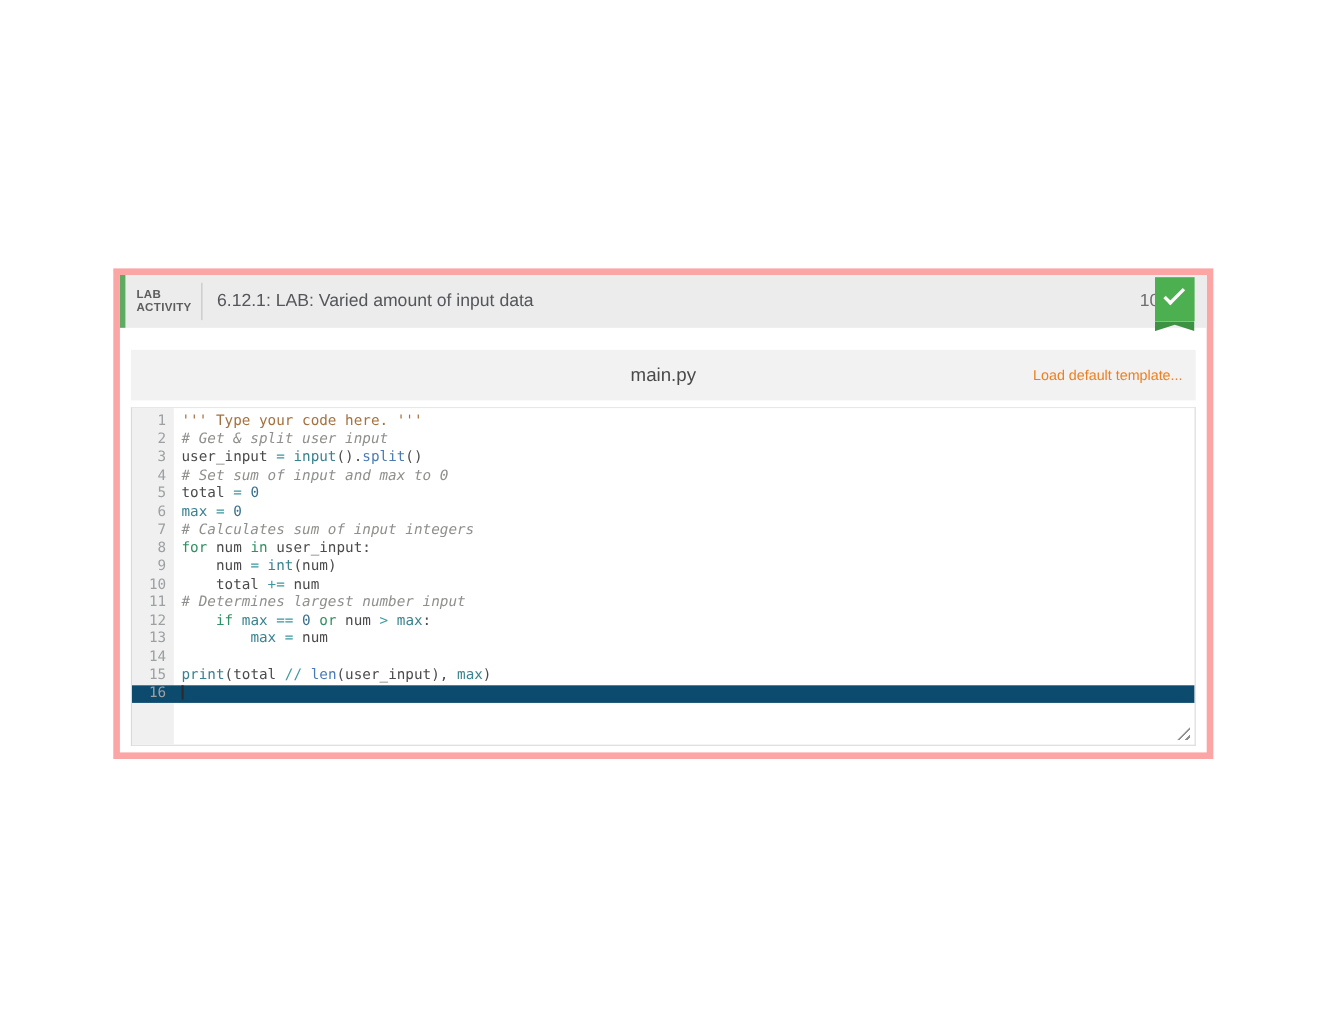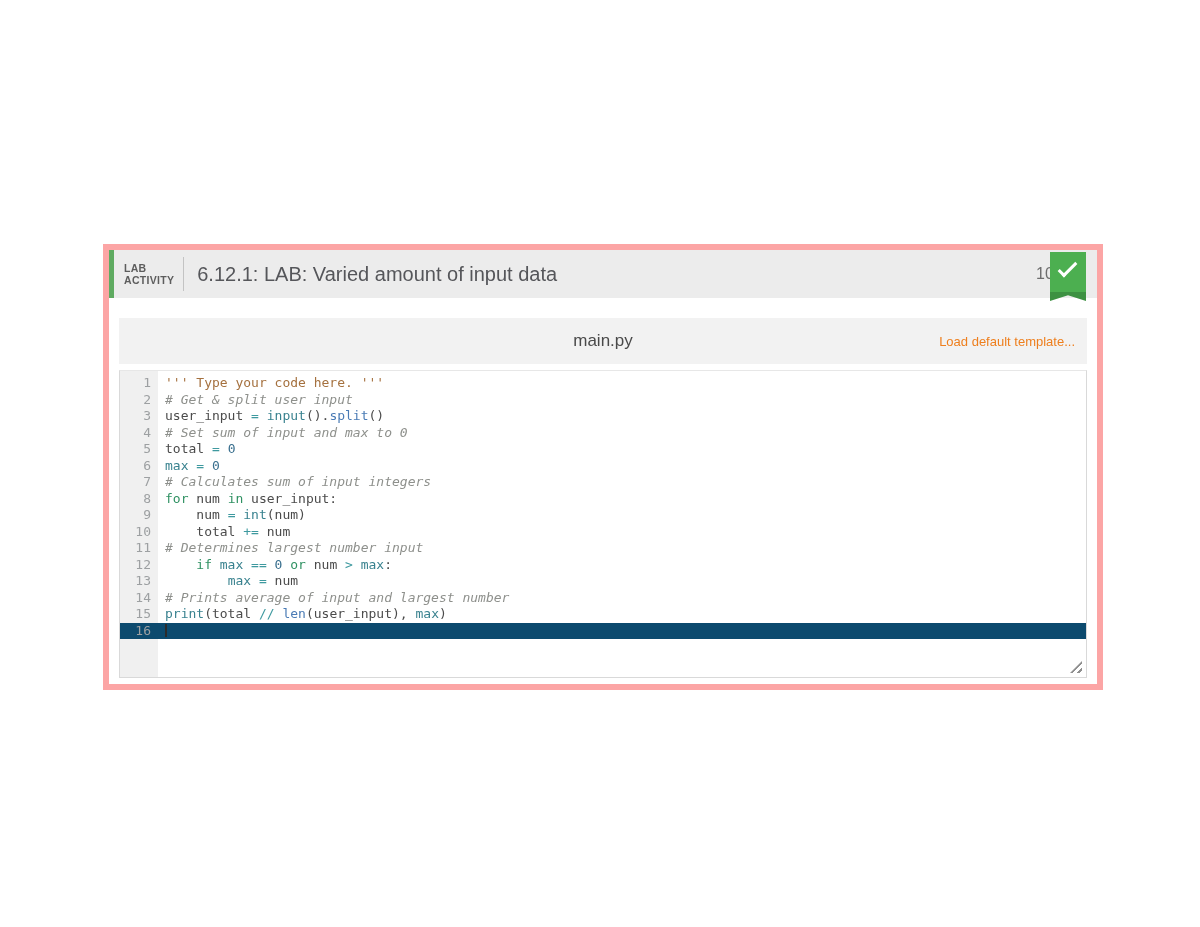--- a/index.html
+++ b/index.html
@@ -22,21 +22,21 @@
   }
   .accent-stripe {
     position:absolute; left:0; top:0; width:5px; height:48px; background:#5fab61;
   }
   .activity-type {
     margin-left:15px; font-size:10.5px; font-weight:bold; color:#5d5d5d;
     line-height:12px; letter-spacing:.3px; text-transform:uppercase;
   }
   .activity-type span { display:block; }
   .header-divider { width:1px; height:34px; background:#c3c3c3; margin-left:9px; }
-  .activity-title { font-size:20px; font-weight:400; color:#55565a; margin-left:13px;text-align:right; }
+  .activity-title { font-size:16px; font-weight:400; color:#55565a; margin-left:13px;text-align:right; }
   .score { margin-left:auto; margin-right:12px; font-size:16px; color:#6e6e6e; }
   .check-badge {
     position:absolute; right:11px; top:2px; width:36px; height:40px;
     background:#4caf50; z-index:2;
   }
   .check-badge::after {
     content:""; position:absolute; top:100%; left:0; width:100%; height:9px;
     background:#3d9142;
     clip-path:polygon(0 0, 100% 0, 100% 100%, 50% 35%, 0 100%);
   }
@@ -171,21 +171,20 @@
             <div class="code-row">
               <span class="ln">12</span>
               <span class="code"><span class="pl">    </span><span class="kw">if</span><span class="pl"> </span><span class="bi">max</span><span class="pl"> </span><span class="op">==</span><span class="pl"> </span><span class="nu">0</span><span class="pl"> </span><span class="kw">or</span><span class="pl"> num </span><span class="op">&gt;</span><span class="pl"> </span><span class="bi">max</span><span class="pl">:</span></span>
             </div>
             <div class="code-row">
               <span class="ln">13</span>
               <span class="code"><span class="pl">        </span><span class="bi">max</span><span class="pl"> </span><span class="op">=</span><span class="pl"> num</span></span>
             </div>
             <div class="code-row">
               <span class="ln">14</span>
-              <span class="code"><span class="cm"># Prints average of input and largest number</span></span>
             </div>
             <div class="code-row">
               <span class="ln">15</span>
               <span class="code"><span class="bi">print</span><span class="pl">(total </span><span class="op">//</span><span class="pl"> </span><span class="fn">len</span><span class="pl">(user_input), </span><span class="bi">max</span><span class="pl">)</span></span>
             </div>
             <div class="code-row active">
               <span class="ln">16</span>
               <span class="code"><span class="cursor"></span></span>
             </div>
           </div>

